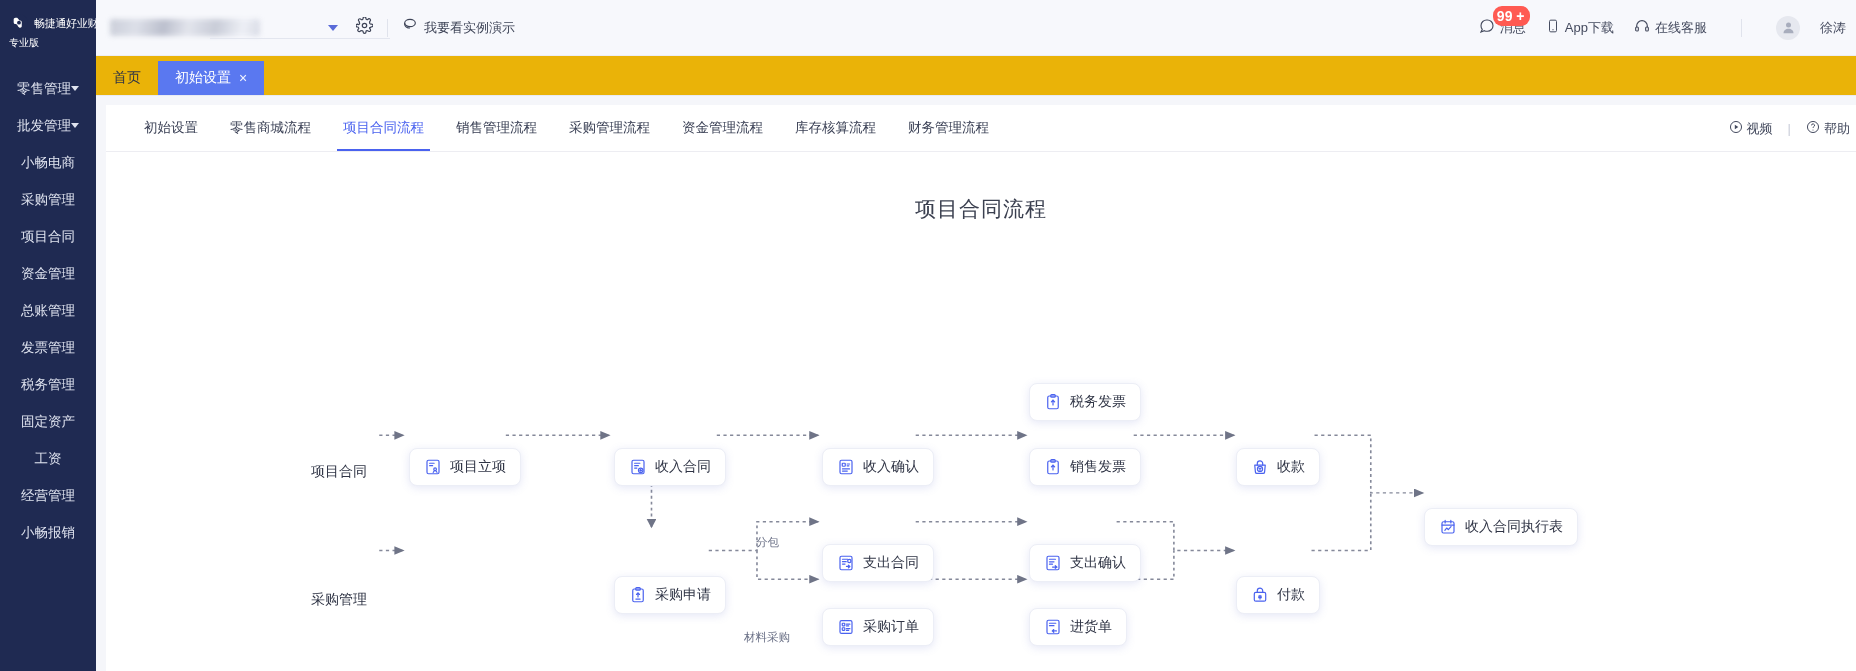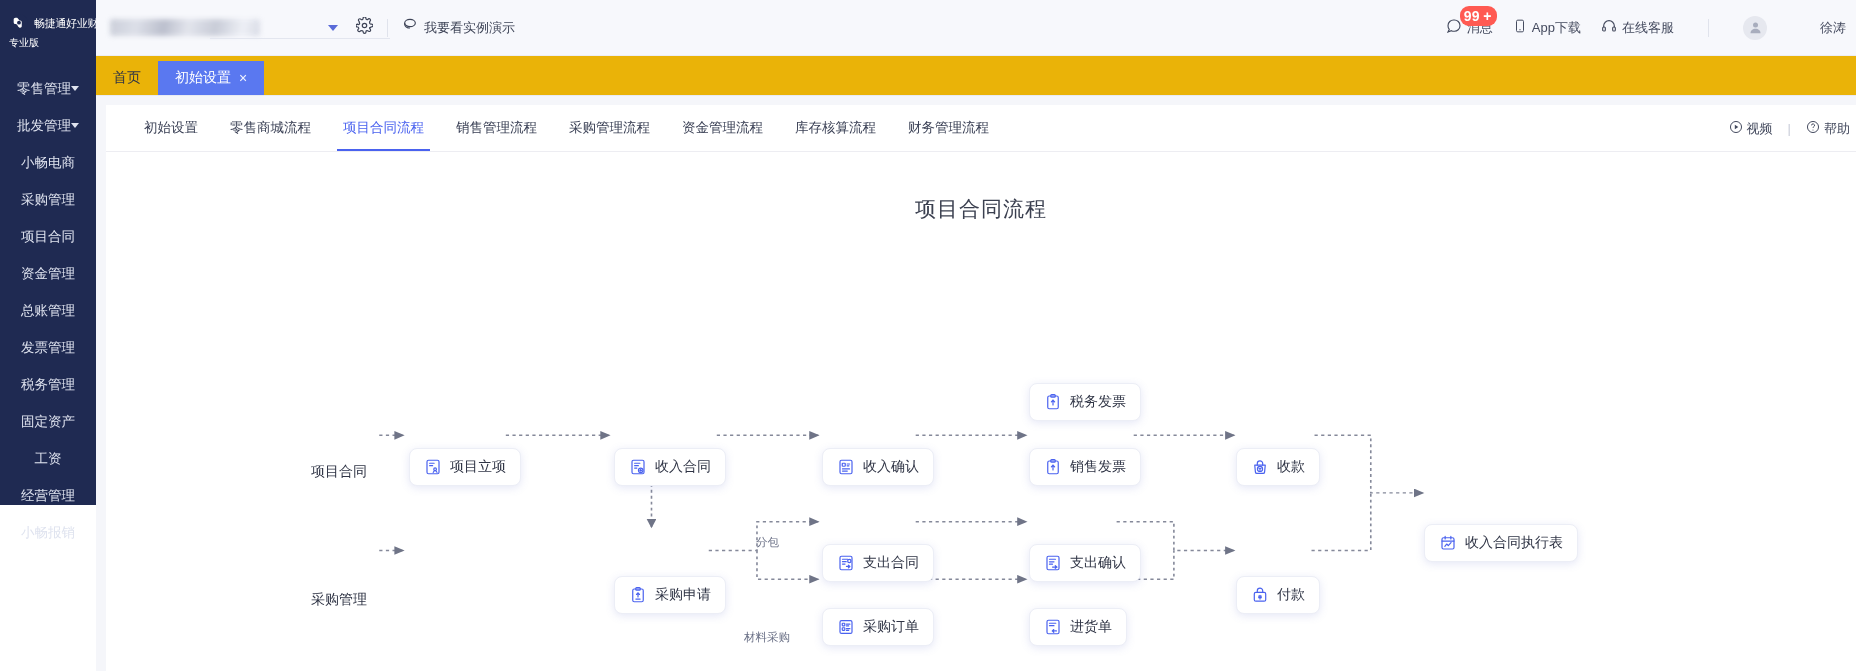--- a/index.html
+++ b/index.html
@@ -5,21 +5,21 @@
   * { box-sizing: border-box; margin: 0; padding: 0; }
   html, body {
     width: 1856px; height: 671px;
     font-family: "Liberation Sans", "DejaVu Sans", sans-serif;
     background: #ffffff; overflow: hidden;
   }
   #app { position: relative; width: 1856px; height: 671px; display: flex; }
 
   
   #sidebar {
-    width: 96px; height: 505px; background: #1f2a52;
+    width: 96px; height: 671px; background: #1f2a52;
     flex: 0 0 96px; position: relative; z-index: 5;
   }
   .brand { padding: 12px 0 6px 0; }
   .brand-row { display: flex; align-items: center; gap: 4px; padding-left: 8px; }
   .brand-logo { width: 22px; height: 22px; flex: 0 0 22px; }
   .brand-name {
     font-size: 11px; color: #ffffff; letter-spacing: -.3px;
     white-space: nowrap; overflow: hidden;
   }
   .brand-sub { font-size: 10px; color: #ffffff; padding-left: 9px; margin-top: 2px; }
@@ -57,21 +57,21 @@
   .demo-link { display: flex; align-items: center; gap: 6px; font-size: 13px; color: #3d4356; cursor: pointer; }
   .topright { margin-left: auto; display: flex; align-items: center; padding-right: 10px; gap: 20px; }
   .tr-item { display: flex; align-items: center; gap: 5px; font-size: 13px; color: #444a5e; cursor: pointer; position: relative; }
   .badge {
     position: absolute; top: -12px; left: 14px; background: #ff5a52; color: #fff;
     font-size: 14px; line-height: 1; padding: 3px 5px 3px 4px; border-radius: 9px;
     font-weight: bold; white-space: nowrap;
   }
   .avatar { width: 24px; height: 24px; border-radius: 50%; background: #e6e8ef;
             display: flex; align-items: center; justify-content: center; }
-  .user-name { font-size: 13px; color: #444a5e; max-width: 30px; overflow: hidden; white-space: nowrap; margin-left: 33px; }
+  .user-name { font-size: 13px; color: #444a5e; max-width: 30px; overflow: hidden; white-space: nowrap; }
 
   
   #tabstrip {
     height: 40px; background: #eab308; display: flex; align-items: flex-end;
     flex: 0 0 40px; border-bottom: 1px solid #e9ebf2;
   }
   .tab {
     height: 34px; display: flex; align-items: center; gap: 8px; padding: 0 17px;
     font-size: 14px; color: #2f3445; cursor: pointer;
   }
@@ -465,21 +465,21 @@
               <div class="node" style="left: 1130px; top: 424px;">
                 <span style="display: flex;">
                   <svg width="18" height="18" viewBox="0 0 24 24" fill="none" stroke="#4a62ef" stroke-width="1.6" stroke-linecap="round" stroke-linejoin="round">
                     <rect x="4.4" y="8.6" width="15.2" height="11.6" rx="2"></rect>
                     <path d="M8.4 8.6V6.4a3.6 3.6 0 017.2 0v2.2"></path>
                     <path d="M12 12.4v5M10.2 13.6h3.6M10.2 15.6h3.6"></path>
                   </svg>
                 </span>
                 <span>付款</span>
               </div>
-              <div class="node" style="left: 1318px; top: 372px;">
+              <div class="node" style="left: 1318px; top: 356px;">
                 <span style="display: flex;">
                   <svg width="18" height="18" viewBox="0 0 24 24" fill="none" stroke="#4a62ef" stroke-width="1.6" stroke-linecap="round" stroke-linejoin="round">
                     <rect x="4" y="5" width="16" height="15" rx="2"></rect>
                     <path d="M4 9.4h16M8.2 3.2v3.4M15.8 3.2v3.4"></path>
                     <path d="M7.8 16.4l2.4-3 2.2 2 3.6-4"></path>
                   </svg>
                 </span>
                 <span>收入合同执行表</span>
               </div>
               <div class="rowlabel" style="left: 205px; top: 311px;">项目合同</div>

